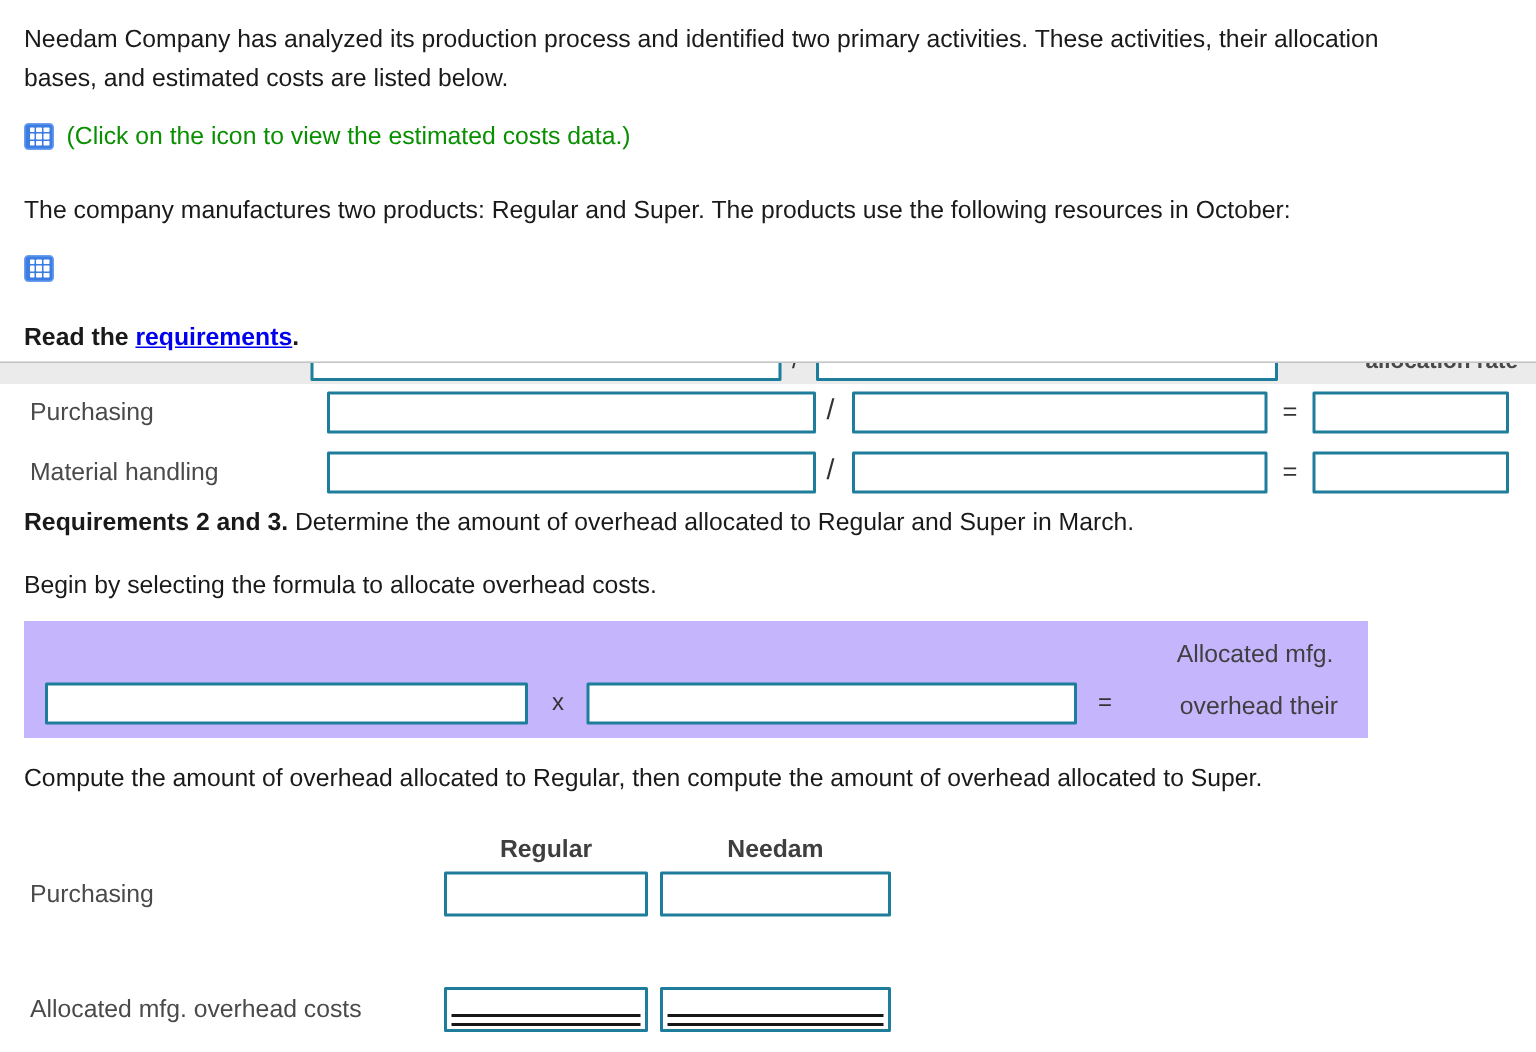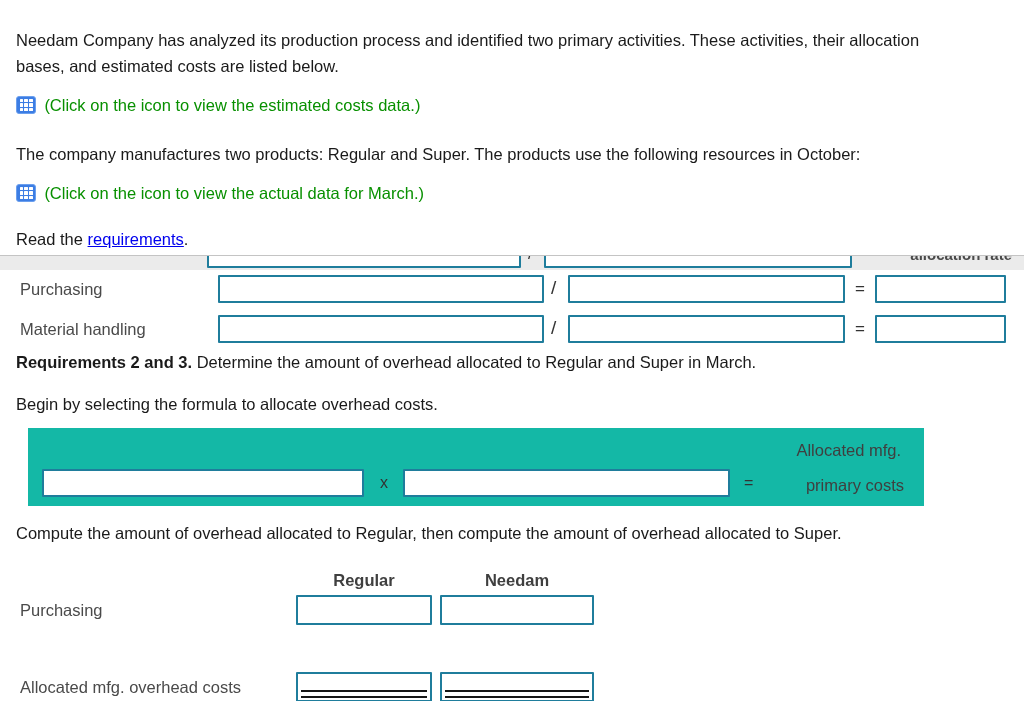--- a/index.html
+++ b/index.html
@@ -4,40 +4,40 @@
 <style>
   * { box-sizing: border-box; }
   html,body { margin:0; padding:0; }
   body {
     width:1024px; height:701px; position:relative; overflow:hidden;
     background:#ffffff; color:#1a1a1a;
     font-family:"Liberation Sans", sans-serif;
     font-size:16.5px; line-height:26px;
   }
   .para { margin:0 16px; width:956px; }
-  #p1 { padding-top:27px; }
+  #p1 { padding-top:13px; }
   #p2 { margin-top:23px; }
 
   .icon-row { display:flex; align-items:center; gap:8px; margin:13px 0 0 16px; height:26px; }
   .green-text { color:#089000; }
   .tbl-icon {
     display:inline-grid;
     grid-template-columns:repeat(3,3.6px);
     grid-auto-rows:3.1px;
     gap:1.3px;
     background:#3c7de4;
     border:1px solid #6b9fee;
     border-radius:3px;
     padding:2.5px;
     cursor:pointer;
     flex:0 0 auto;
   }
   .tbl-icon i { background:#ffffff; border-radius:0.5px; }
 
-  #read-req { margin:20px 16px 0; }
+  #read-req { margin:20px 16px 0;font-weight:bold; }
   .blue-link { color:#0000ee; text-decoration:underline; cursor:pointer; }
 
   
   .rate-table { position:relative; margin-top:3px; width:1024px; height:90px; }
   .clipped-header {
     position:absolute; left:0; top:0; width:1024px; height:15px;
     background:#ebebeb; border-top:1px solid #c4c4c4; overflow:hidden;
   }
   .tbox {
     background:#fff; border:2px solid #1f7d9c; border-radius:1px;
@@ -60,21 +60,21 @@
   .rr-box2 { left:568px; top:2px; width:277px; }
   .rr-box3 { left:875px; top:2px; width:131px; }
   .rr-slash { position:absolute; left:551px; top:2px; color:#333; font-size:19px; }
   .rr-eq   { position:absolute; left:855px; top:3px; color:#333; font-size:17px; }
 
   
   #req23 { margin:4px 16px 0; }
   #req23 b { font-weight:bold; }
   #begin-prompt { margin:16px 16px 0; }
 
-  .formula-box { position:relative; margin:11px 0 0 28px; width:896px; height:78px; background:#14b8a6; }
+  .formula-box { position:relative; margin:11px 0 0 16px; width:896px; height:78px; background:#c4b5fd; }
   .fb-input1 { left:14px;  top:41px; width:322px; }
   .fb-input2 { left:375px; top:41px; width:327px; }
   .fb-x  { position:absolute; left:352px; top:41px; color:#333; font-size:16px; line-height:28px; }
   .fb-eq { position:absolute; left:716px; top:41px; color:#333; font-size:16px; line-height:28px; }
   .fb-line1 { position:absolute; right:23px; top:11px; color:#3f3f3f; font-size:16.5px; line-height:22px; }
   .fb-line2 { position:absolute; right:20px; top:46px; color:#3f3f3f; font-size:16.5px; line-height:22px; }
 
   #compute-prompt { margin:14px 16px 0; }
 
   
@@ -124,21 +124,20 @@
     <i></i>
       <i></i>
       <i></i>
       <i></i>
       <i></i>
       <i></i>
       <i></i>
       <i></i>
       <i></i>
   </span>
-  <span class="green-text">(Click on the icon to view the actual data for March.)</span>
 </div>
 
 <p id="read-req" class="para"><span>Read the </span><a class="blue-link">requirements</a><span>.</span></p>
 
 <div class="rate-table">
   <div class="clipped-header">
     <div class="tbox ch-box1"></div>
     <span class="ch-op">/</span>
     <div class="tbox ch-box2"></div>
     <div class="ch-label">allocation rate</div>
@@ -166,21 +165,21 @@
 <p id="req23" class="para"><b>Requirements 2 and 3.</b><span> Determine the amount of overhead allocated to Regular and Super in March.</span></p>
 
 <p id="begin-prompt" class="para">Begin by selecting the formula to allocate overhead costs.</p>
 
 <div class="formula-box">
   <div class="fb-line1">Allocated mfg.</div>
   <input class="tbox fb-input1" style="">
   <span class="fb-x">x</span>
   <input class="tbox fb-input2" style="">
   <span class="fb-eq">=</span>
-  <div class="fb-line2">primary costs</div>
+  <div class="fb-line2">overhead their</div>
 </div>
 
 <p id="compute-prompt" class="para">Compute the amount of overhead allocated to Regular, then compute the amount of overhead allocated to Super.</p>
 
 <div class="compute-table">
   <div class="col-head" id="col-head-0">Regular</div>
   <div class="col-head" id="col-head-1">Needam</div>
 
   <div class="c-row" id="c-row-0">
     <span class="c-label">Purchasing</span>

